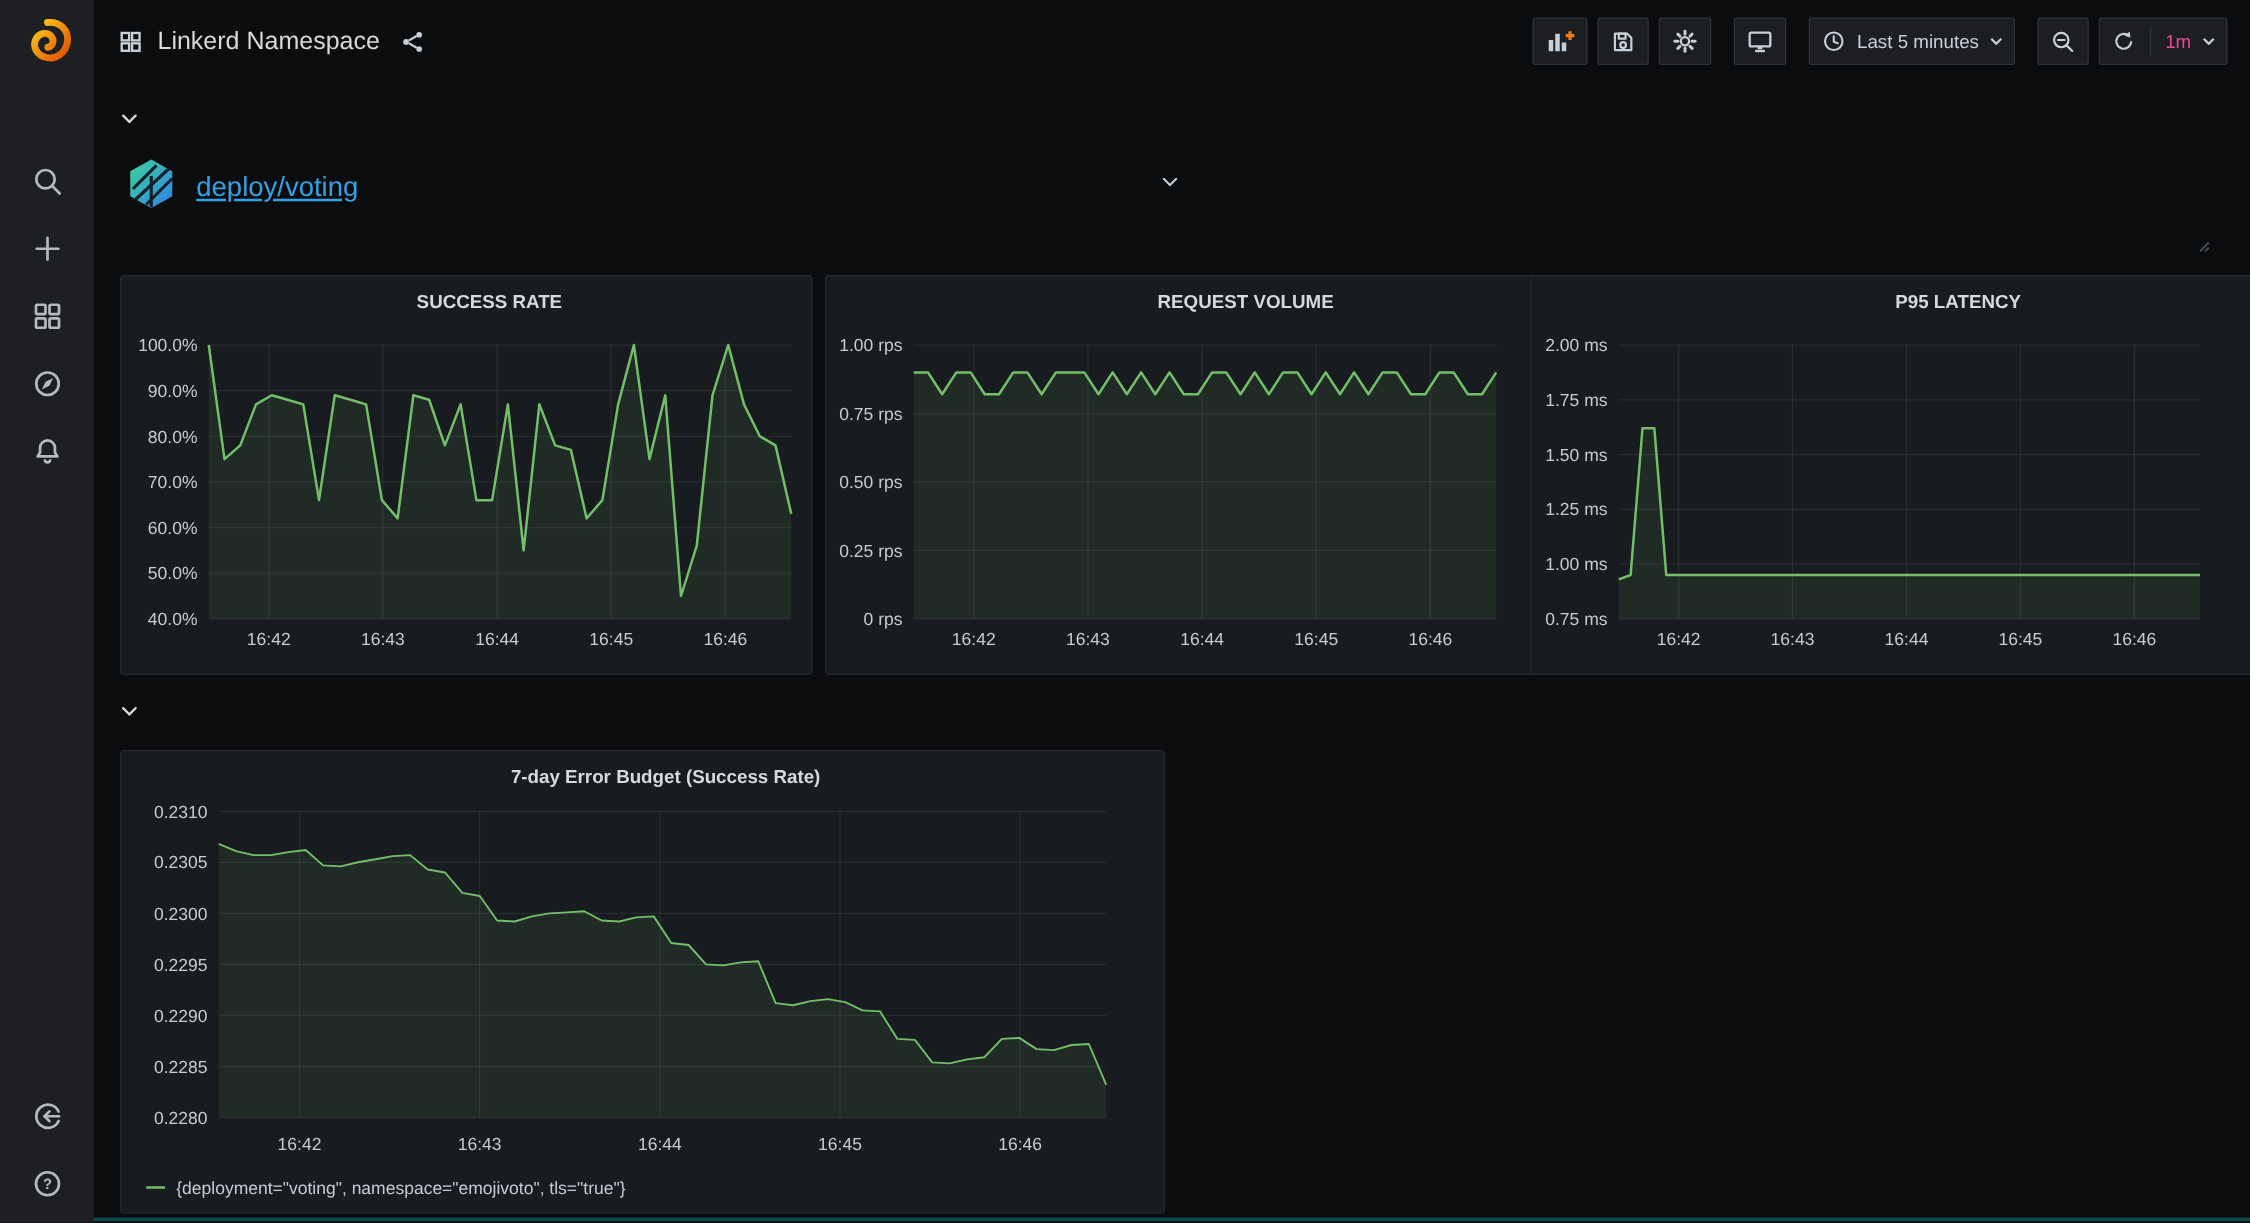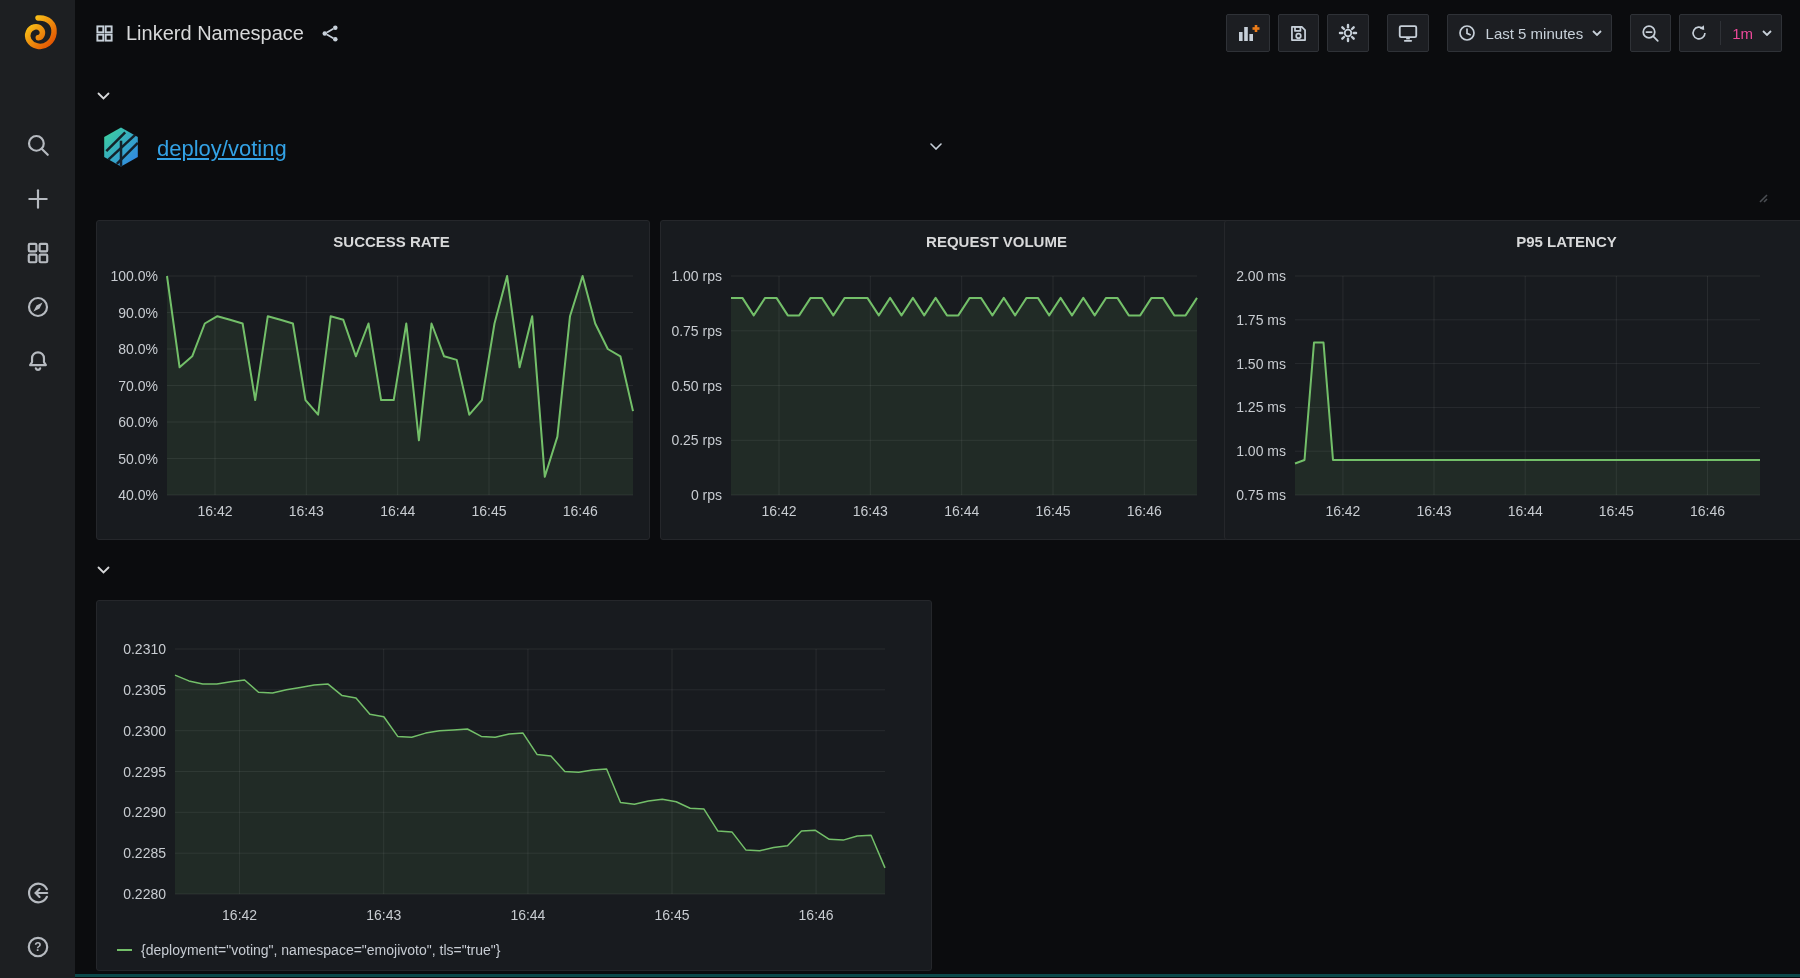--- a/index.html
+++ b/index.html
@@ -349,20 +349,21 @@
       </svg></div>
 </div>
 
 <div class="row-toggle" style="left:97px;top:560px">
   <svg width="13" height="8" viewBox="0 0 13 8" stroke="currentColor" stroke-width="1.8" fill="none" stroke-linecap="round">
       <polyline points="1.5,1.5 6.5,6.5 11.5,1.5"></polyline>
     </svg>
 </div>
 
 <div class="panel" style="left:96px;top:600px;width:836px;height:371px">
+  <div class="panel-title">7-day Error Budget (Success Rate)</div>
   <div class="chart-host"><svg class="chart-svg" width="834" height="369">
         <line x1="78" x2="788" y1="48" y2="48" stroke="rgba(255,255,255,0.07)"></line>
         <text x="69" y="53" text-anchor="end">0.2310</text>
         <line x1="78" x2="788" y1="88.8" y2="88.8" stroke="rgba(255,255,255,0.07)"></line>
         <text x="69" y="93.8" text-anchor="end">0.2305</text>
         <line x1="78" x2="788" y1="129.7" y2="129.7" stroke="rgba(255,255,255,0.07)"></line>
         <text x="69" y="134.7" text-anchor="end">0.2300</text>
         <line x1="78" x2="788" y1="170.5" y2="170.5" stroke="rgba(255,255,255,0.07)"></line>
         <text x="69" y="175.5" text-anchor="end">0.2295</text>
         <line x1="78" x2="788" y1="211.3" y2="211.3" stroke="rgba(255,255,255,0.07)"></line>

